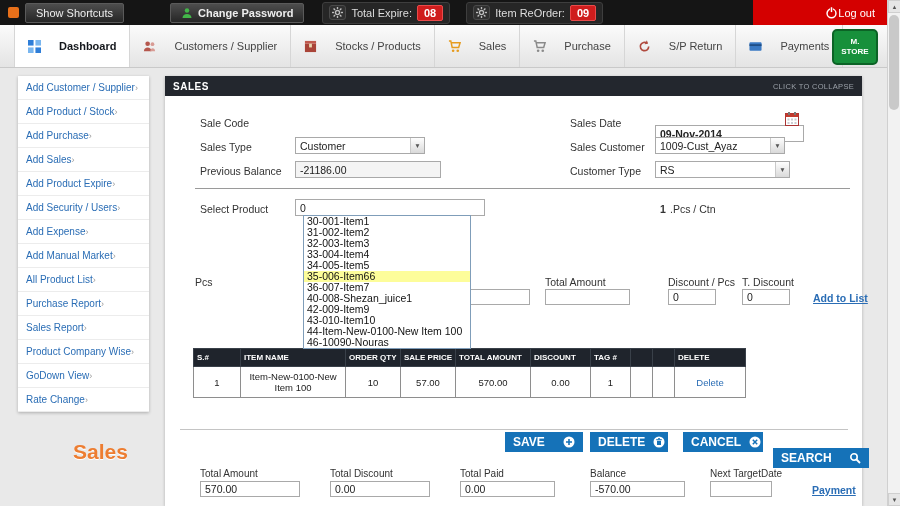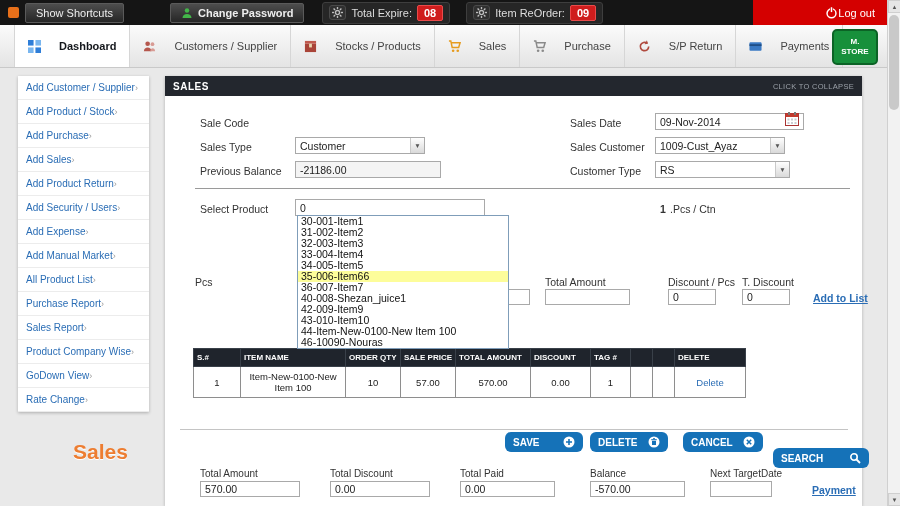--- a/index.html
+++ b/index.html
@@ -41,30 +41,30 @@
   .flabel{position:absolute;font-size:10.5px;color:#333;white-space:nowrap}
   .finput{position:absolute;height:17px;border:1px solid #a9a9a9;font-size:10.5px;padding:0 4px;font-family:inherit;color:#222;background:#fff}
   .finput.ro{background:#f4f4f4}
   .fselect{position:absolute;height:17px;border:1px solid #a9a9a9;background:#fff;font-size:10.5px;color:#222;display:flex;align-items:center;justify-content:space-between;padding-left:4px;cursor:pointer}
   .fselect .arr{font-size:6.5px;color:#555;border-left:1px solid #c9c9c9;background:linear-gradient(#fefefe,#d9d9d9);height:100%;width:14px;display:flex;align-items:center;justify-content:center}
   .divider{position:absolute;border-top:1px solid #9a9a9a}
   .divider.light{border-top:1px solid #c4c4c4}
   .cal{position:absolute;cursor:pointer}
   .bluelink{position:absolute;font-size:10.5px;color:#2a6db5;font-weight:bold;text-decoration:underline;cursor:pointer;white-space:nowrap}
 
-  .dropdown{position:absolute;left:132px;top:119px;width:212px;background:#fff;border:1px solid #7f9db9;z-index:6}
+  .dropdown{position:absolute;left:138px;top:119px;width:168px;background:#fff;border:1px solid #7f9db9;z-index:6}
   .dd-item{font-size:10.5px;line-height:11px;padding:0 3px;color:#111;white-space:nowrap;overflow:hidden;cursor:pointer}
   .dd-item.hl{background:#fdfd9a}
 
   .items-table{position:absolute;left:28px;top:252px;border-collapse:collapse}
   .items-table th{background:#1f242c;color:#fff;font-size:8px;font-weight:bold;padding:4px 3px;border:1px solid #394049;text-align:left;vertical-align:top}
   .items-table td{border:1px solid #8e8e8e;padding:4px 3px;font-size:9.5px;color:#222;text-align:center;vertical-align:middle}
   .del-link{color:#2a6db5;cursor:pointer}
 
-  .btn-blue{position:absolute;height:20px;background:#1572b8;color:#fff;font-size:10px;font-weight:bold;border:none;border-radius:6px;display:flex;align-items:center;justify-content:space-between;padding:0 8px;cursor:pointer;font-family:inherit}
+  .btn-blue{position:absolute;height:20px;background:#1572b8;color:#fff;font-size:12px;font-weight:bold;border:none;border-radius:0;display:flex;align-items:center;justify-content:space-between;padding:0 8px;cursor:pointer;font-family:inherit}
   .bicon{flex:0 0 auto;margin-left:8px}
 
   .watermark{position:absolute;left:73px;top:440px;font-size:21px;font-weight:bold;color:#ed7d31;z-index:20;text-shadow:0 1px 0 #fff}
 
   .scrollbar{position:absolute;right:0;top:0;width:13px;height:506px;background:#f2f2f2;border-left:1px solid #d0d0d0}
   .sb-btn{position:absolute;left:0;width:13px;height:13px;display:flex;align-items:center;justify-content:center;font-size:6px;color:#555;background:#e6e6e6;border:1px solid #cfcfcf;cursor:pointer}
   .sb-thumb{position:absolute;left:1px;top:15px;width:10px;height:95px;background:#c9c9c9;border-radius:5px;cursor:grab}
 </style>
 </head>
 <body>
@@ -239,21 +239,21 @@
       </div>
     <div class="sidebar-item">
         <span>Add Purchase</span>
         <span class="chev">›</span>
       </div>
     <div class="sidebar-item">
         <span>Add Sales</span>
         <span class="chev">›</span>
       </div>
     <div class="sidebar-item">
-        <span>Add Product Return</span>
+        <span>Add Product Expire</span>
         <span class="chev">›</span>
       </div>
     <div class="sidebar-item">
         <span>Add Security / Users</span>
         <span class="chev">›</span>
       </div>
     <div class="sidebar-item">
         <span>Add Expense</span>
         <span class="chev">›</span>
       </div>
@@ -289,21 +289,21 @@
 
   <section class="main-panel">
     <div class="panel-header">
       <span class="panel-title">SALES</span>
       <span class="collapse-label">CLICK TO COLLAPSE</span>
     </div>
     <div class="panel-body">
 
       <span class="flabel" style="left:35px;top:21px">Sale Code</span>
       <span class="flabel" style="left:405px;top:21px">Sales Date</span>
-      <input class="finput" style="left: 490px; top: 17px; width: 149px;" value="09-Nov-2014">
+      <input class="finput" style="left: 490px; top: 29px; width: 149px; font-weight: bold;" value="09-Nov-2014">
       <span class="cal" style="left:620px;top:16px">
         <svg width="14" height="14" viewBox="0 0 14 14">
             <rect x="0.5" y="1.5" width="13" height="12" fill="#fff" stroke="#a33"></rect>
             <rect x="0.5" y="1.5" width="13" height="3.5" fill="#c23b2e"></rect>
             <rect x="3" y="0" width="2" height="3" fill="#777"></rect>
             <rect x="9" y="0" width="2" height="3" fill="#777"></rect>
             <g fill="#c9cdd2">
               <rect x="2.5" y="6.5" width="2" height="2"></rect>
               <rect x="6" y="6.5" width="2" height="2"></rect>
               <rect x="9.5" y="6.5" width="2" height="2"></rect>

